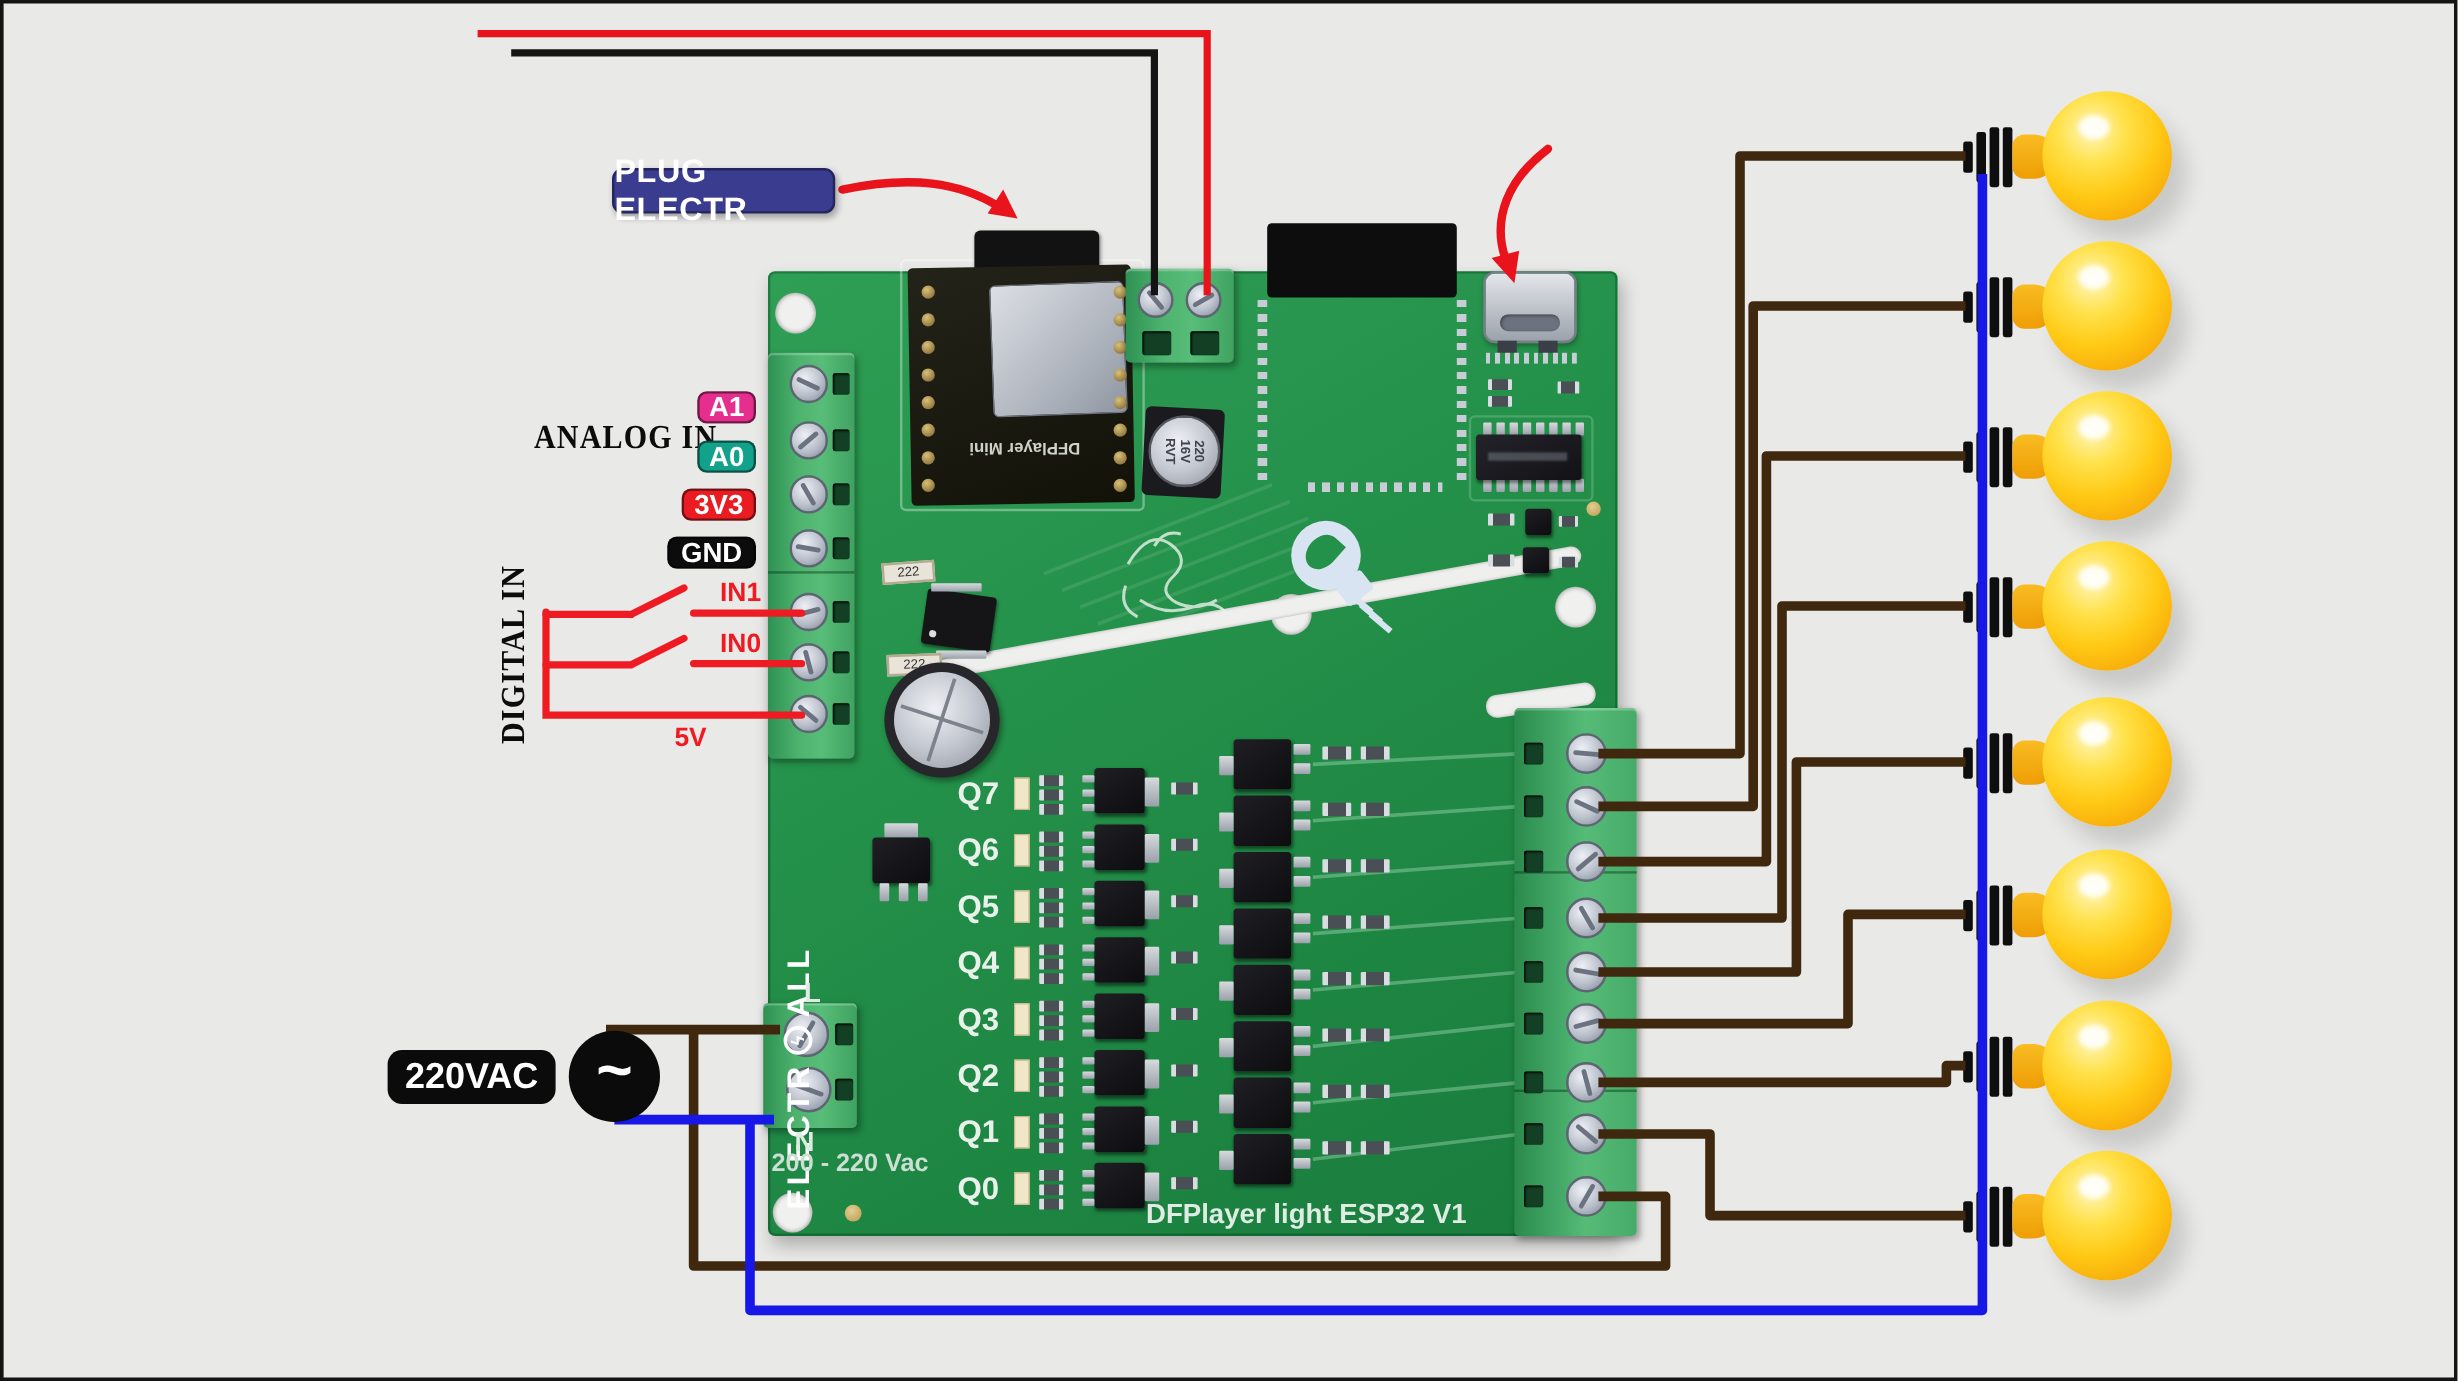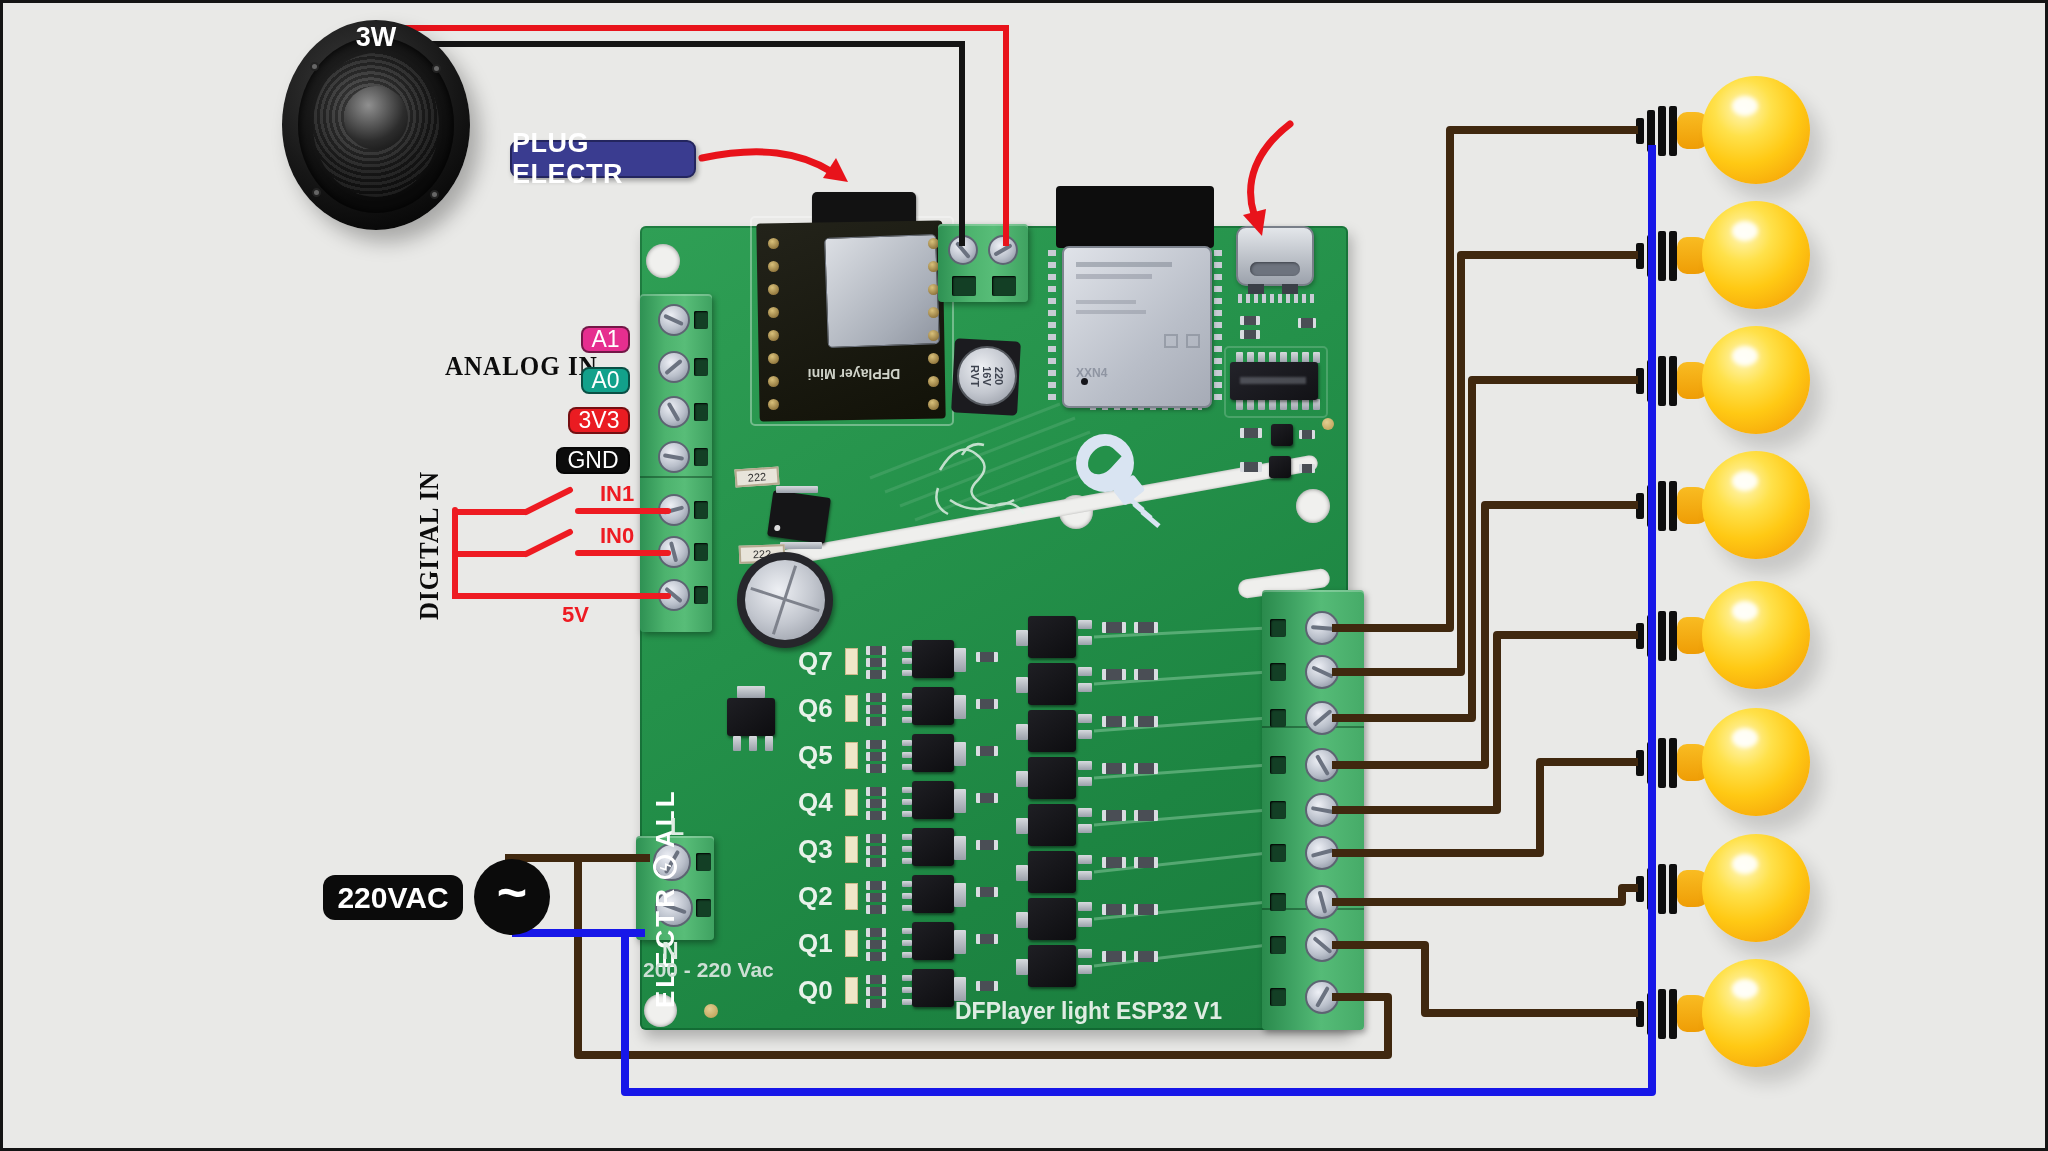--- a/index.html
+++ b/index.html
@@ -23,21 +23,21 @@
   .pad{background:linear-gradient(180deg,#d7dade,#9aa0aa);border-radius:1px;}
   .mos{background:linear-gradient(145deg,#1f1f24,#0d0d10);border-radius:3px;box-shadow:1px 2px 3px rgba(0,0,0,.5);}
   .qlab{color:#e8f2ea;font-size:26px;font-weight:800;}
   .silk{color:#dfece3;font-weight:700;}
   .courtyard{border:2px solid rgba(255,255,255,.35);border-radius:5px;}
   
   .tag{display:flex;align-items:center;justify-content:center;border-radius:9px;
        background:#3a3c90;border:2px solid #23255e;color:#fff;font-weight:900;
        box-shadow:2px 3px 5px rgba(0,0,0,.3);letter-spacing:.5px;}
   .badge{display:flex;align-items:center;justify-content:center;border-radius:8px;color:#fff;
-         font-weight:400;font-size:23px;border:2px solid rgba(0,0,0,.5);}
+         font-weight:700;font-size:23px;border:2px solid rgba(0,0,0,.5);}
   .sectionTitle{color:#0c0c0c;font-weight:900;font-family:"Liberation Serif",serif;
                 font-size:25px;letter-spacing:1px;transform-origin:0 0;white-space:nowrap;}
   .redtxt{color:#ee1b22;font-size:22px;font-weight:600;}
   
   .bulb{width:190px;height:124px;}
   .bulb .bar{background:#0e0e0e;border-radius:2px;}
   .bulb .neck{background:linear-gradient(180deg,#f9bc22,#ef9d05);border-radius:10px 18px 18px 10px;}
   .bulb .glass{border-radius:50%;
      background:radial-gradient(circle at 38% 30%,#fff7bd 0%,#ffe14a 28%,#ffc914 55%,#f7a90a 82%,#ef9d04 100%);
      box-shadow:12px 16px 18px rgba(0,0,0,.14);}
@@ -149,30 +149,20 @@
     <div style="left:8px;top:8px;width:80px;height:80px;border-radius:50%;background:radial-gradient(circle at 42% 38%,#eef0f4,#c3c7cf 50%,#8e939e)">
       <div style="left:4px;top:38px;width:72px;height:3px;background:#7e828c;transform:rotate(18deg)"></div>
       <div style="left:38px;top:4px;width:3px;height:72px;background:#7e828c;transform:rotate(18deg)"></div>
     </div>
   </div>
 
   <div style="left:1056px;top:186px;width:158px;height:62px;background:#0d0d0d;border-radius:4px"></div>
   <div style="left:1048px;top:250px;width:8px;height:152px;background:repeating-linear-gradient(180deg,#c8ccd4 0 6px,transparent 6px 12px)"></div>
   <div style="left:1214px;top:250px;width:8px;height:152px;background:repeating-linear-gradient(180deg,#c8ccd4 0 6px,transparent 6px 12px)"></div>
   <div style="left:1090px;top:402px;width:112px;height:8px;background:repeating-linear-gradient(90deg,#c8ccd4 0 6px,transparent 6px 12px)"></div>
-  <div style="left:1062px;top:246px;width:150px;height:162px;border-radius:7px;background:linear-gradient(135deg,#e0e3e9,#b9bec8 62%,#a6abb6);border:2px solid #7e848f;box-shadow:1px 2px 4px rgba(0,0,0,.35)">
-    <div style="left:12px;top:14px;width:96px;height:5px;background:rgba(130,136,148,.55)"></div>
-    <div style="left:12px;top:26px;width:76px;height:5px;background:rgba(130,136,148,.45)"></div>
-    <div style="left:12px;top:52px;width:60px;height:4px;background:rgba(130,136,148,.4)"></div>
-    <div style="left:12px;top:62px;width:70px;height:4px;background:rgba(130,136,148,.4)"></div>
-    <div style="left:100px;top:86px;width:14px;height:14px;border:2px solid rgba(130,136,148,.6)"></div>
-    <div style="left:122px;top:86px;width:14px;height:14px;border:2px solid rgba(130,136,148,.6)"></div>
-    <div style="left:17px;top:130px;width:7px;height:7px;border-radius:50%;background:#15151a"></div>
-    <div style="left:12px;top:118px;font-size:12px;color:#8f95a2;font-weight:700;position:absolute">XXN4</div>
-  </div>
 
   <div style="left:1236px;top:226px;width:78px;height:60px;border-radius:10px;background:linear-gradient(180deg,#e3e6ea,#9ca2ac);border:2px solid #787e88;box-shadow:1px 2px 4px rgba(0,0,0,.3)">
     <div style="left:12px;bottom:8px;width:50px;height:14px;border-radius:7px;background:#6d737e;box-shadow:inset 1px 1px 3px #3c4048"></div>
   </div>
   <div style="left:1248px;top:284px;width:16px;height:10px;background:#3a3f47"></div>
   <div style="left:1282px;top:284px;width:16px;height:10px;background:#3a3f47"></div>
   <div style="left:1238px;top:294px;width:76px;height:9px;background:repeating-linear-gradient(90deg,#c8ccd4 0 4px,transparent 4px 8px)"></div>
   <div class="smd" style="left:1240px;top:316px;width:20px;height:9px"></div>
   <div class="smd" style="left:1240px;top:330px;width:20px;height:9px"></div>
   <div class="smd" style="left:1298px;top:318px;width:18px;height:10px"></div>
@@ -553,30 +543,20 @@
         <path d="M455 512 H526 M526 512 L570 490 M578 511 H668"></path>
         <path d="M455 554 H526 M526 554 L570 532 M578 553 H668"></path>
         <path d="M455 510 V596 H668"></path>
       </g>
     <path d="M702 158 C760 146 800 152 832 172" fill="none" stroke="#e8131b" stroke-width="7" stroke-linecap="round"></path>
     <polygon points="848,182 823,178 836,158" fill="#e8131b"></polygon>
     <path d="M1290 124 C1256 150 1244 182 1254 214" fill="none" stroke="#e8131b" stroke-width="7" stroke-linecap="round"></path>
     <polygon points="1262,236 1243,215 1266,209" fill="#e8131b"></polygon>
   </svg>
 
-  <div class="spk">
-    <div class="r2"></div>
-    <div class="cone"></div>
-    <div class="dome"></div>
-    <div class="sdot" style="left:28px;top:42px"></div>
-    <div class="sdot" style="left:150px;top:44px"></div>
-    <div class="sdot" style="left:30px;top:168px"></div>
-    <div class="sdot" style="left:148px;top:170px"></div>
-    <div style="left:0;right:0;top:2px;text-align:center;color:#fff;font-weight:800;font-size:27px">3W</div>
-  </div>
 
   <div class="tag" style="left:510px;top:140px;width:186px;height:38px;font-size:27px">PLUG ELECTR</div>
 
   <div class="sectionTitle" style="left:445px;top:350px;transform:scaleY(1.12)">ANALOG IN</div>
   <div class="sectionTitle" style="left:413px;top:620px;transform:rotate(-90deg) scaleY(1.12)">DIGITAL IN</div>
   <div id="analogBadges">
       <div class="badge" style="left: 581px; top: 326px; width: 49px; height: 27px; background: rgb(230, 46, 143);">A1</div>
       <div class="badge" style="left: 581px; top: 367px; width: 49px; height: 27px; background: rgb(18, 161, 139);">A0</div>
       <div class="badge" style="left: 568px; top: 407px; width: 62px; height: 27px; background: rgb(234, 28, 34);">3V3</div>
       <div class="badge" style="left: 556px; top: 447px; width: 74px; height: 27px; background: rgb(12, 12, 12);">GND</div>

